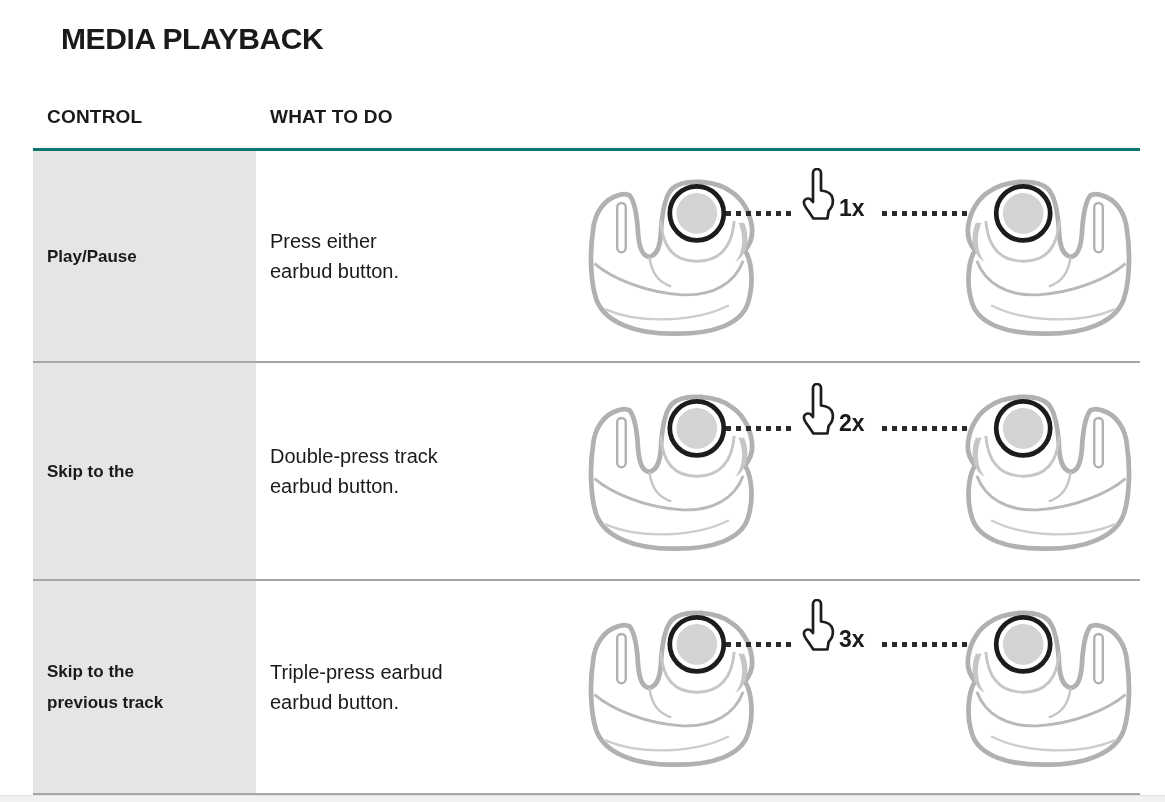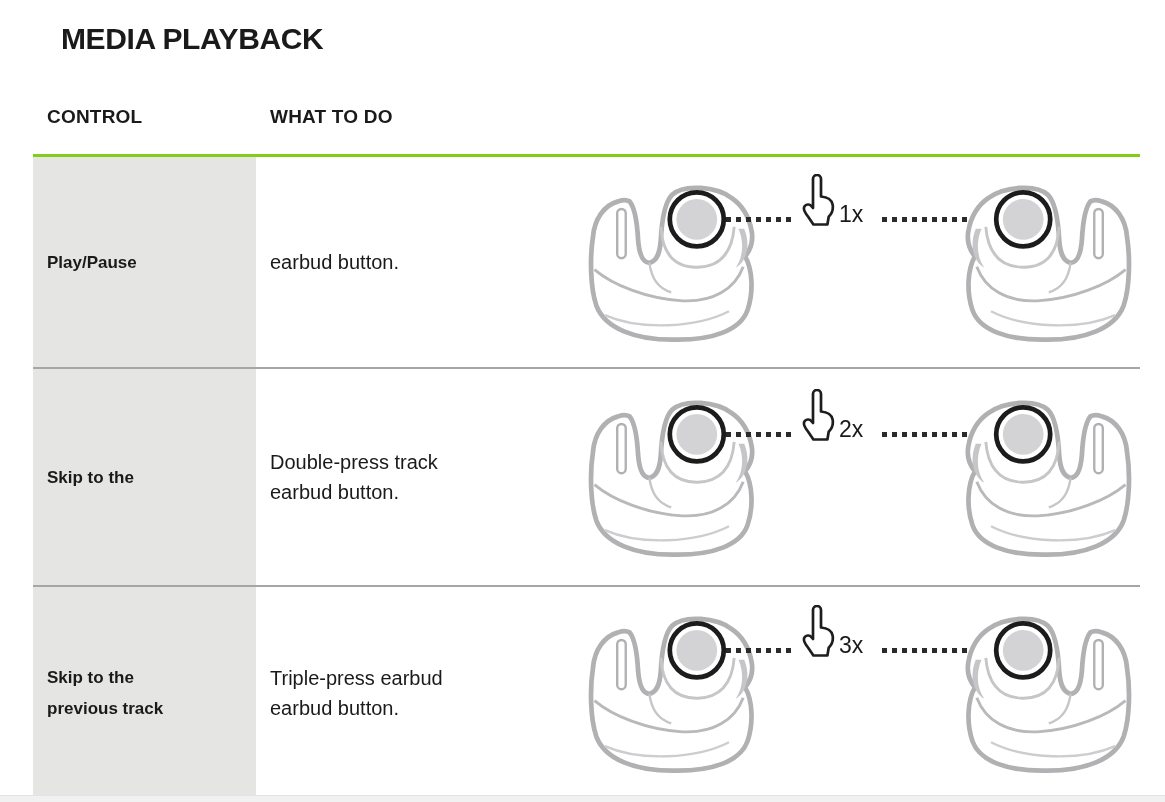--- a/index.html
+++ b/index.html
@@ -12,22 +12,22 @@
     font-size:30px; font-weight:700; letter-spacing:-0.4px;
     line-height:34px;
     margin-left:28px;
   }
 
   .table { width:1107px; }
 
   .thead {
     display:grid; grid-template-columns:223px 1fr;
     margin-top:49px;
-    border-bottom:3px solid #84cc16;
-    padding-bottom:26px;
+    border-bottom:3px solid #0f766e;
+    padding-bottom:20px;
   }
   .th {
     font-size:19px; font-weight:700; letter-spacing:0.2px; line-height:23px;
   }
   .th-control { padding-left:14px; }
   .th-what { padding-left:14px; }
 
   .row {
     display:grid; grid-template-columns:223px 320px 564px;
     border-bottom:2px solid #a6a6a6;
@@ -62,21 +62,21 @@
   }
   .dots-left  { left:146px; width:66px; }
   .dots-right { left:302px; width:116px; }
 
   .tap-group {
     position:absolute; left:216px; top:2px;
     display:flex; align-items:flex-end;
   }
   .hand-icon { width:42px; height:54px; display:block; }
   .press-count {
-    font-size:23px; font-weight:400; line-height:23px;
+    font-size:23px; font-weight:700; line-height:23px;
     margin:8px 0 2px 1px; letter-spacing:0;
   }
 
   .bottom-strip {
     position:absolute; left:0; bottom:0; width:1165px; height:7px;
     background:#f1f1f1; border-top:1px solid #e3e3e3;
   }
 
   svg { display:block; }
 </style>
@@ -144,20 +144,21 @@
       <div class="th th-control">CONTROL</div>
       <div class="th th-what">WHAT TO DO</div>
     </div>
 
     <div class="row row-1">
       <div class="cell-control">
         <div>Play/Pause</div>
         <div></div>
       </div>
       <div class="cell-instruction">
+        <div>Press either</div>
         <div>earbud button.</div>
       </div>
       <div class="cell-illustration">
         <div class="illus">
           <svg class="earbud earbud-left" viewBox="0 0 200 190">
               <use href="#earbud-shape"></use>
             </svg>
           <div class="dots dots-left"></div>
           <div class="tap-group">
             <svg class="hand-icon" viewBox="0 0 42 54">

